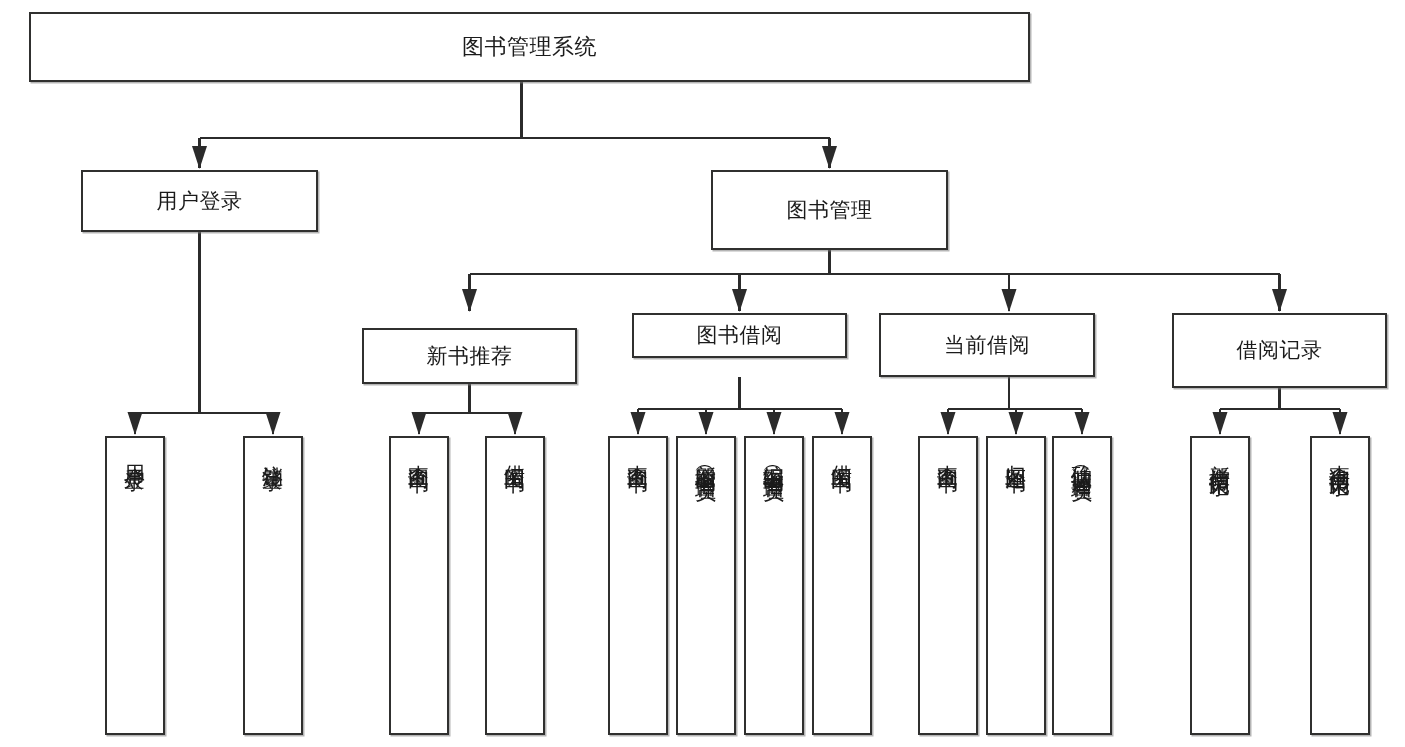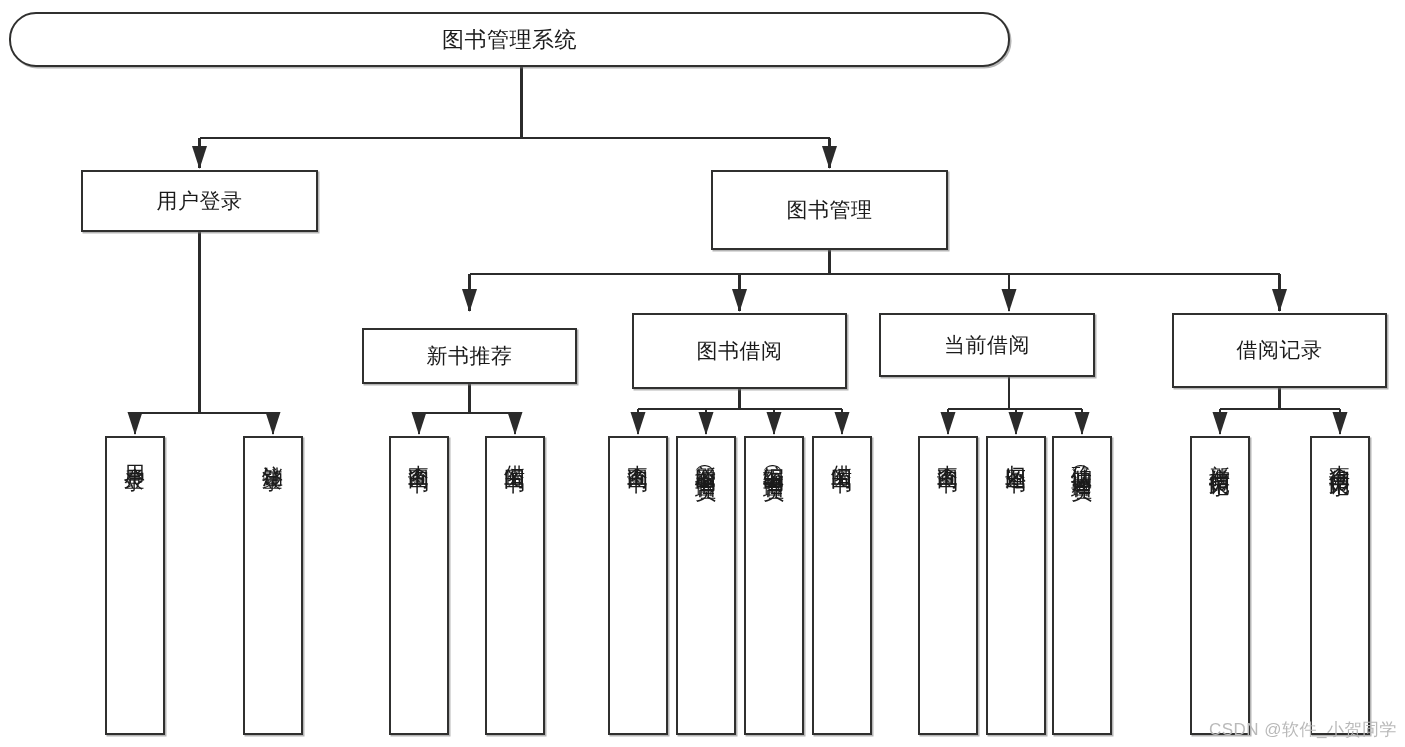--- a/index.html
+++ b/index.html
@@ -122,33 +122,33 @@
       <line x1="1082" y1="409" x2="1082" y2="434" stroke="#2b2b2b" stroke-width="2.4" shape-rendering="crispEdges"></line>
       <polygon points="1074.5,412 1089.5,412 1082,435" fill="#2b2b2b"></polygon>
       <line x1="1279.5" y1="377" x2="1279.5" y2="409" stroke="#2b2b2b" stroke-width="2.4" shape-rendering="crispEdges"></line>
       <line x1="1220" y1="409" x2="1340" y2="409" stroke="#2b2b2b" stroke-width="2.4" shape-rendering="crispEdges"></line>
       <line x1="1220" y1="409" x2="1220" y2="434" stroke="#2b2b2b" stroke-width="2.4" shape-rendering="crispEdges"></line>
       <polygon points="1212.5,412 1227.5,412 1220,435" fill="#2b2b2b"></polygon>
       <line x1="1340" y1="409" x2="1340" y2="434" stroke="#2b2b2b" stroke-width="2.4" shape-rendering="crispEdges"></line>
       <polygon points="1332.5,412 1347.5,412 1340,435" fill="#2b2b2b"></polygon>
     </svg>
   <div id="nodes">
-      <div class="node horizontal root" style="left: 9px; top: 12px; width: 1001px; height: 55px; border-radius: 27px;">
+      <div class="node horizontal root" style="left: 29px; top: 12px; width: 1001px; height: 70px;">
         <span class="node-label">图书管理系统</span>
       </div>
       <div class="node horizontal" style="left: 81px; top: 170px; width: 237px; height: 62px;">
         <span class="node-label">用户登录</span>
       </div>
       <div class="node horizontal" style="left: 711px; top: 170px; width: 237px; height: 80px;">
         <span class="node-label">图书管理</span>
       </div>
       <div class="node horizontal" style="left: 362px; top: 313px; width: 215px; height: 56px; margin-top: 15px;">
         <span class="node-label">新书推荐</span>
       </div>
-      <div class="node horizontal" style="left: 632px; top: 313px; width: 215px; height: 76px;">
+      <div class="node horizontal" style="left: 632px; top: 313px; width: 215px; height: 45px;">
         <span class="node-label">图书借阅</span>
       </div>
       <div class="node horizontal" style="left: 879px; top: 313px; width: 216px; height: 64px;">
         <span class="node-label">当前借阅</span>
       </div>
       <div class="node horizontal" style="left: 1172px; top: 313px; width: 215px; height: 75px;">
         <span class="node-label">借阅记录</span>
       </div>
       <div class="node vertical" style="left: 105px; top: 436px; width: 60px; height: 299px;">
         <span class="node-label">用户登录</span>
@@ -183,14 +183,13 @@
       <div class="node vertical" style="left: 1052px; top: 436px; width: 60px; height: 299px;">
         <span class="node-label">确认归还（管理员）</span>
       </div>
       <div class="node vertical" style="left: 1190px; top: 436px; width: 60px; height: 299px;">
         <span class="node-label">新增借阅记录</span>
       </div>
       <div class="node vertical" style="left: 1310px; top: 436px; width: 60px; height: 299px;">
         <span class="node-label">查询借阅记录</span>
       </div>
     </div>
-  <div id="watermark">CSDN @软件_小贺同学</div>
 </div>
 
 </body></html>

